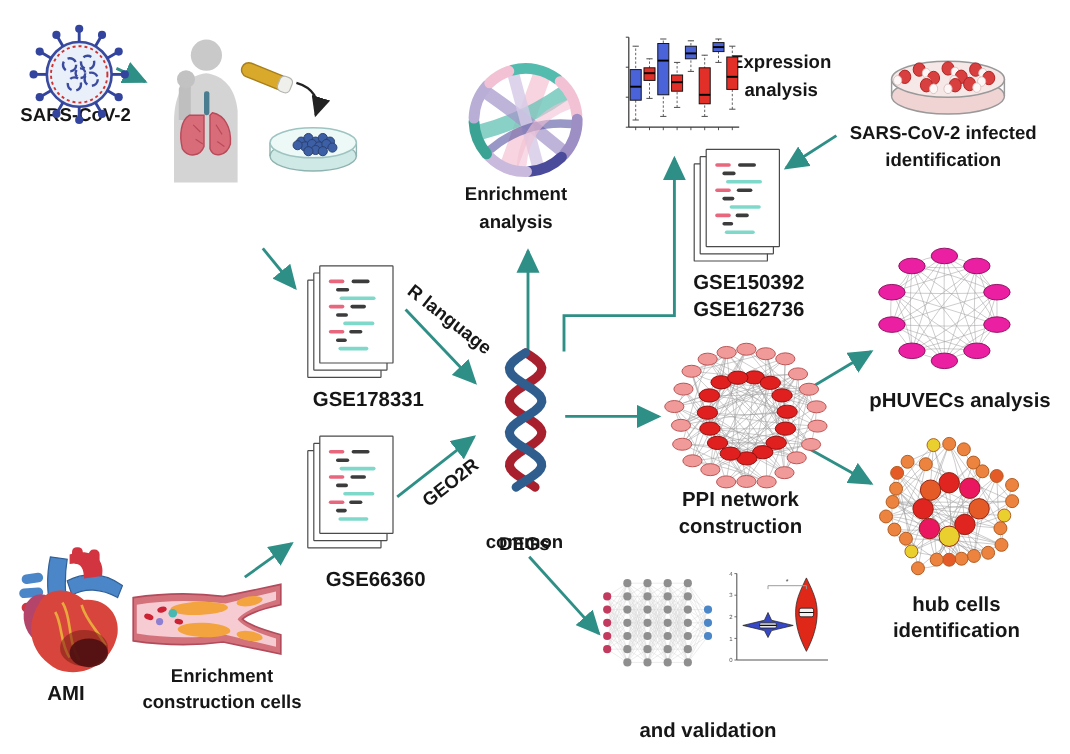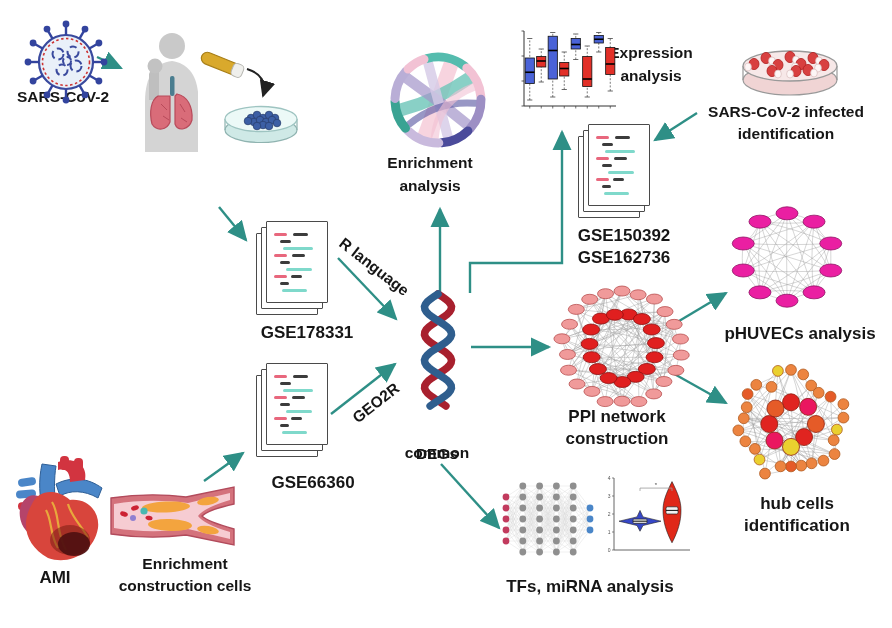--- a/index.html
+++ b/index.html
@@ -971,15 +971,15 @@
       <rect x="33" y="47.04" width="14" height="4.32" fill="#e8e8e8" stroke="#222" stroke-width="0.7" rx="1"></rect>
       <line x1="33" y1="49.2" x2="47" y2="49.2" stroke="#111" stroke-width="1"></line>
       <path d="M72,9.600000000000009 C78,21.839999999999996 81,29.04 81,38.4 C81,49.2 78,59.28 72,70.8 C66,59.28 63,49.2 63,38.4 C63,29.04 66,21.839999999999996 72,9.600000000000009 Z" fill="#e02818" stroke="#222" stroke-width="0.6"></path>
       <rect x="66" y="34.800000000000004" width="12" height="7.199999999999996" fill="#f2f2f2" stroke="#222" stroke-width="0.7" rx="1.5"></rect>
       <line x1="66" y1="38.4" x2="78" y2="38.4" stroke="#111" stroke-width="1"></line>
       <line x1="40" y1="16.08" x2="72" y2="16.08" stroke="#999" stroke-width="0.8"></line>
       <line x1="40" y1="16.08" x2="40" y2="18.96" stroke="#999" stroke-width="0.8"></line>
       <line x1="72" y1="16.08" x2="72" y2="18.96" stroke="#999" stroke-width="0.8"></line>
       <text x="56" y="14.64" font-size="6" fill="#444" text-anchor="middle">*</text>
     </svg>
-  <div class="lbl big" style="left:590px;top:587px">TFs, miRNA analysis</div>
+  <div class="lbl big" style="left:590px;top:609px">and validation</div>
 
 </div>
 
 </body></html>

